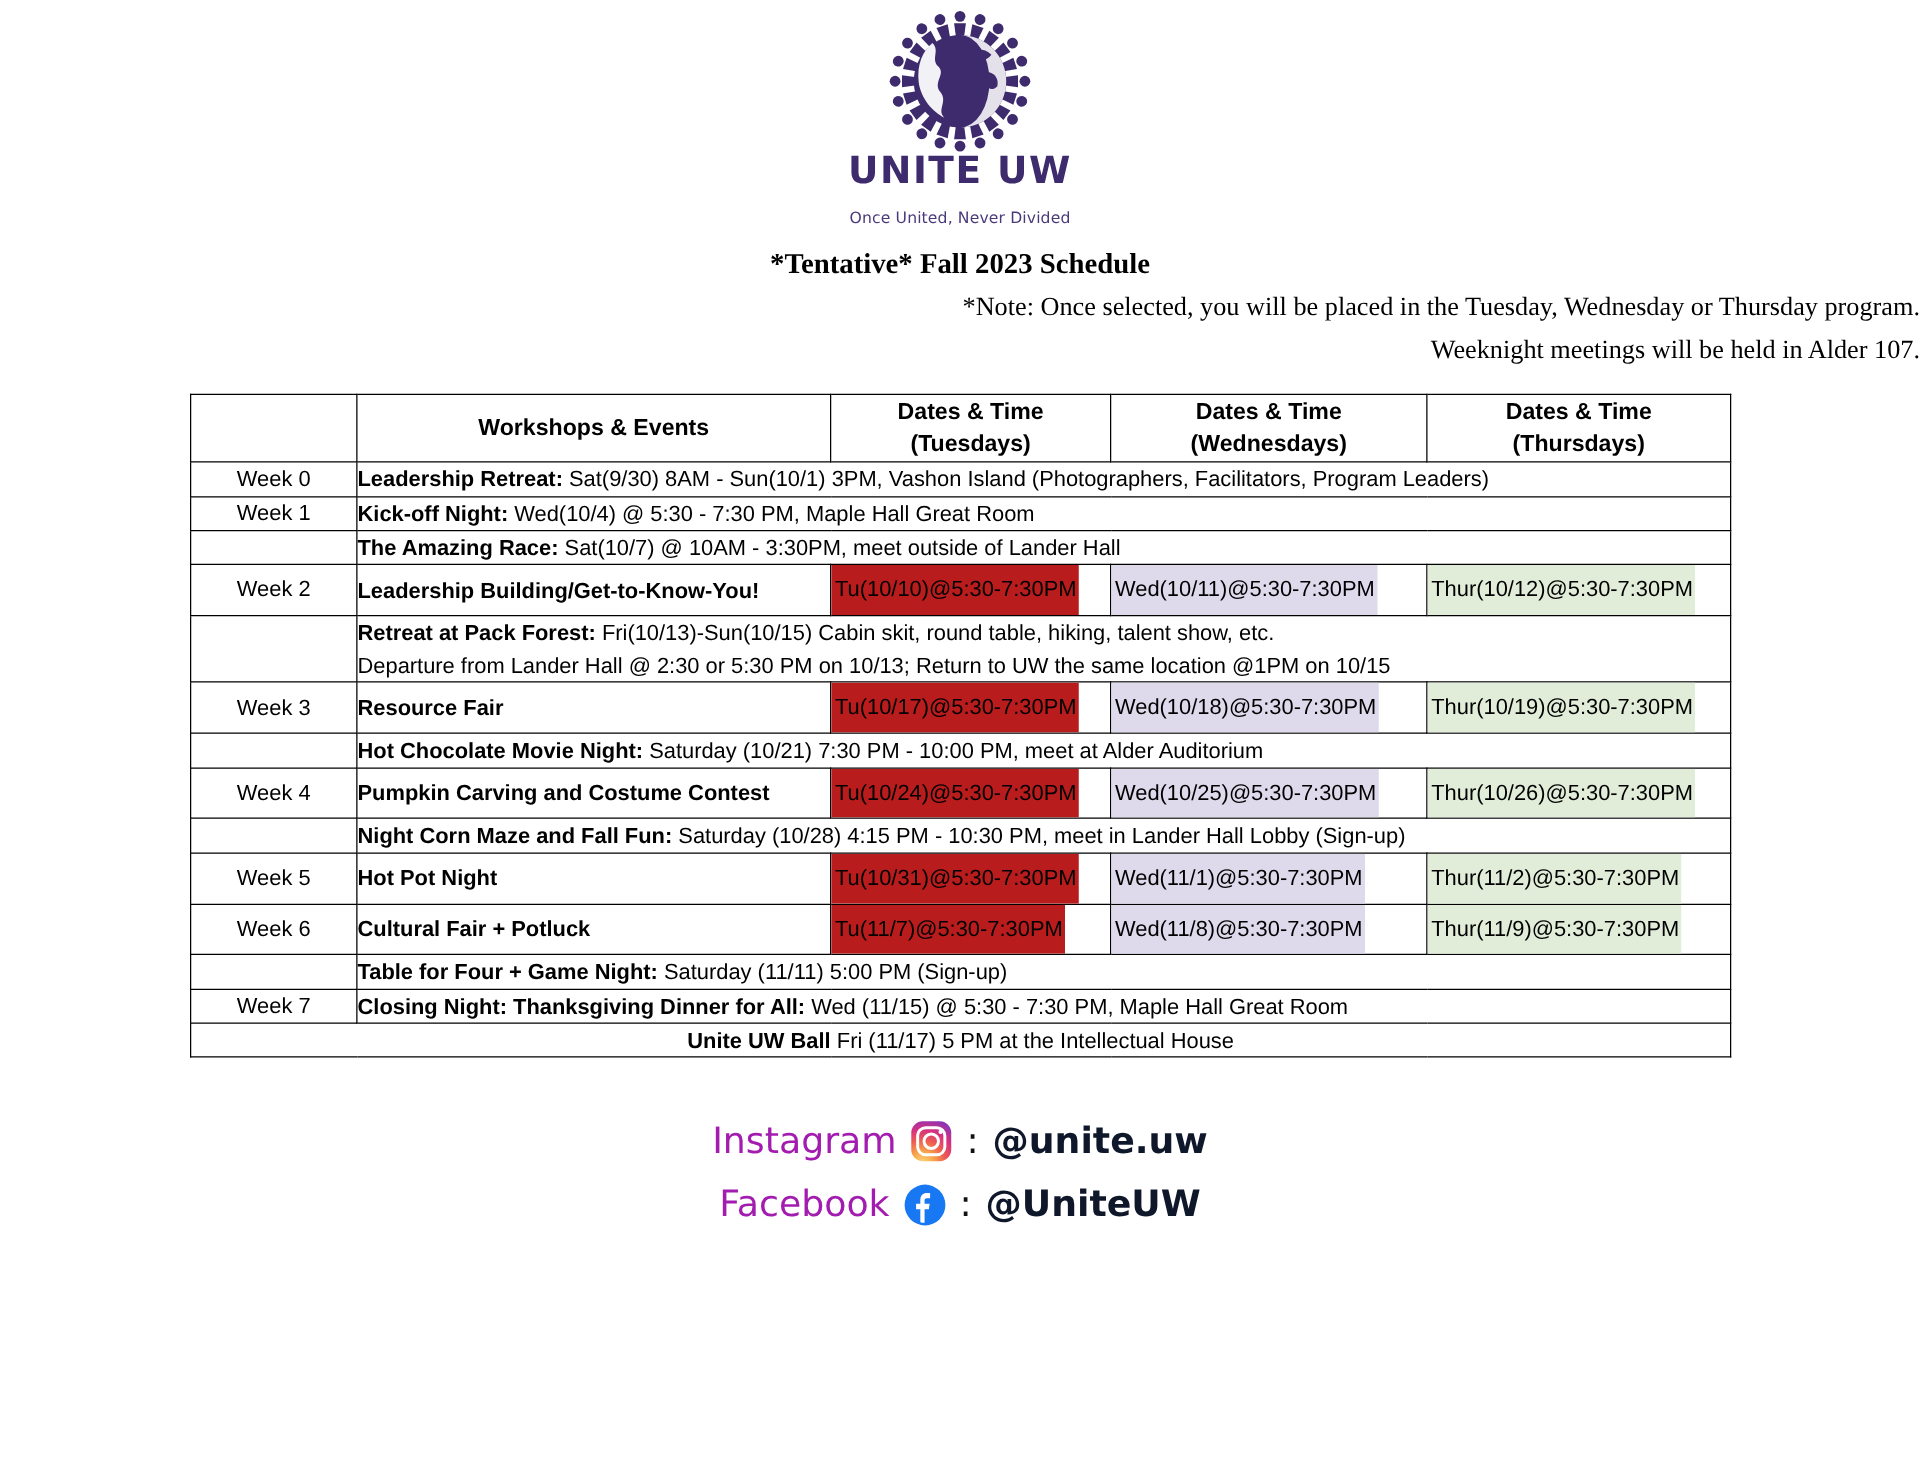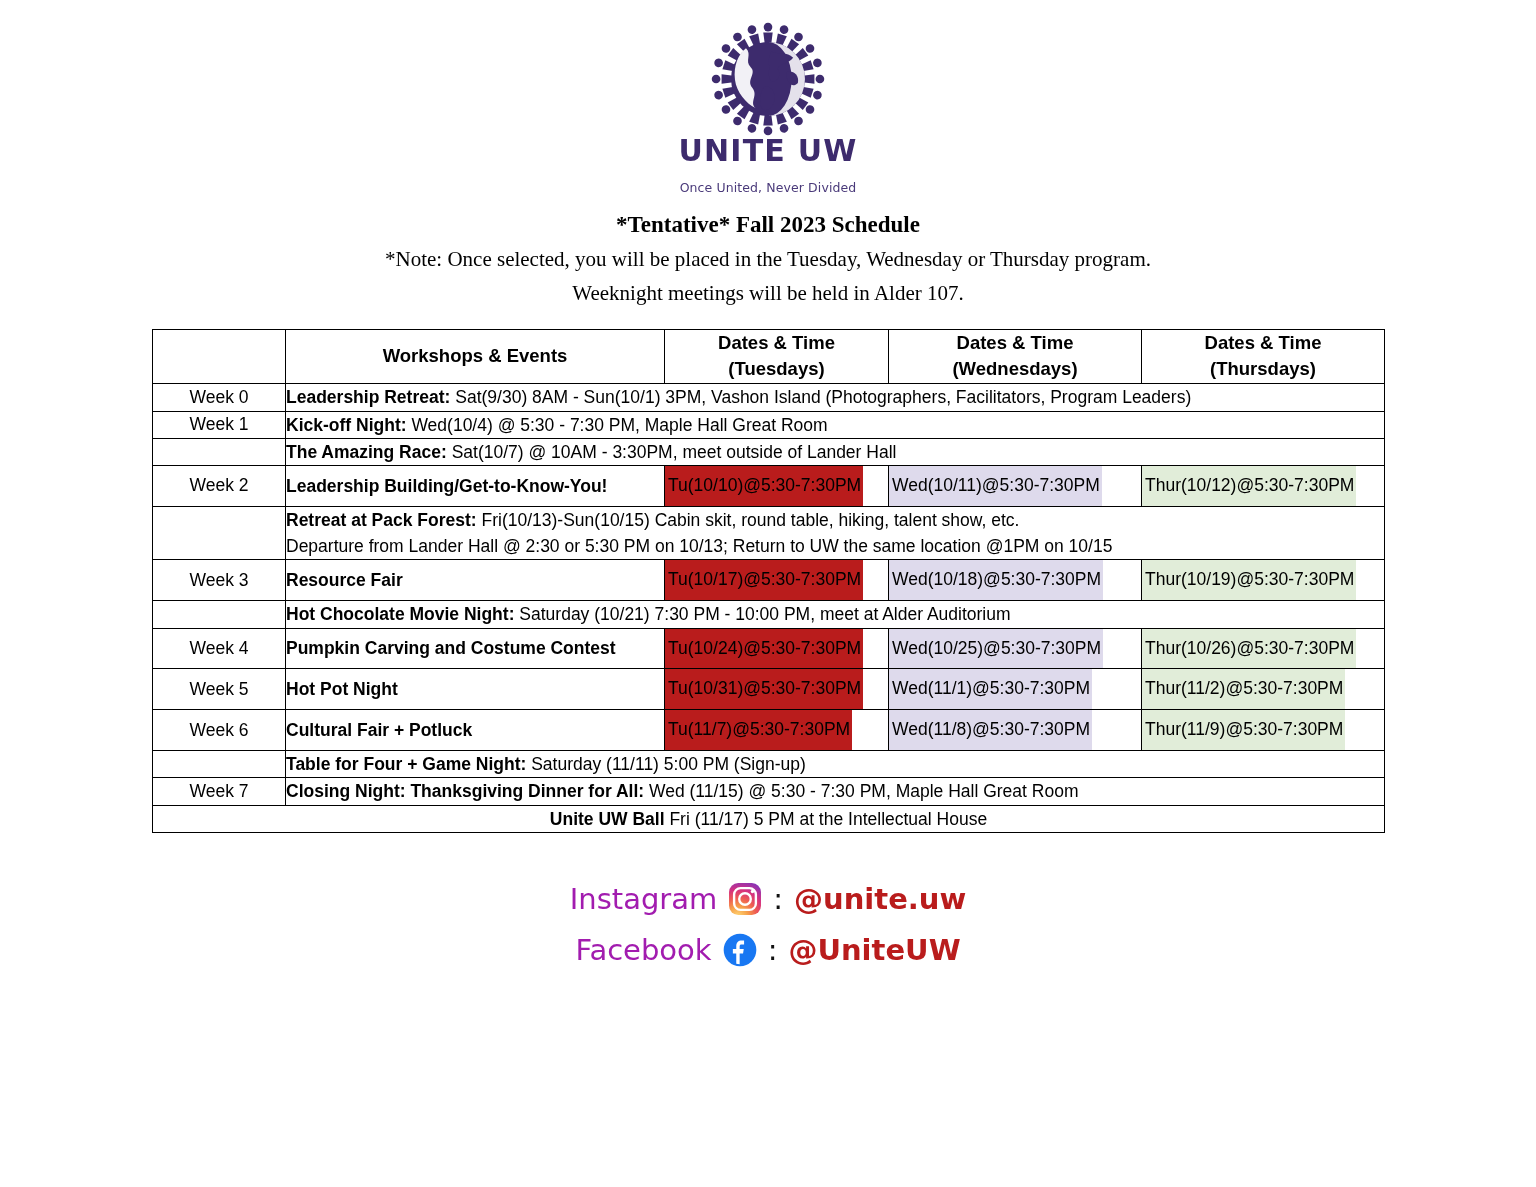--- a/index.html
+++ b/index.html
@@ -15,21 +15,21 @@
     overflow: hidden;
     position: relative;
   }
 
   
   .logo-wrap {
     width: 100%;
     display: flex;
     flex-direction: column;
     align-items: center;
-    padding-top: 20px;
+    padding-top: 6px;
   }
   .logo-mark {
     width: 160px;
     height: 118px;
     display: block;
   }
   .logo-word {
     font-family: "DejaVu Sans", sans-serif;
     font-weight: bold;
     font-size: 30px;
@@ -54,20 +54,21 @@
   }
   .doc-title {
     font-size: 23px;
     font-weight: bold;
     line-height: 1.25;
   }
   .doc-note {
     font-size: 21px;
     line-height: 1.45;
     margin-top: 4px;
+    text-align: right;
   }
 
   
   .table-wrap {
     margin: 20px auto 0 auto;
     width: 1232px;
   }
   table.schedule {
     border-collapse: collapse;
     width: 100%;
@@ -139,21 +140,21 @@
     display: flex;
     align-items: center;
     justify-content: center;
     gap: 11px;
     font-size: 29px;
     line-height: 1.55;
     margin-bottom: 6px;
   }
   .social-label { font-weight: normal; color: #a21caf; }
   .social-sep   { color: #111; font-weight: normal; }
-  .social-handle{ font-weight: bold; color: #b91c1c; }
+  .social-handle{ font-weight: bold; color: #0f172a; }
   .ico { width: 34px; height: 34px; display: inline-block; flex: 0 0 auto; }
 </style>
 </head>
 <body>
 
 <div class="logo-wrap">
   <svg class="logo-mark" viewBox="0 0 200 150">
     <g fill="#3D2B6D">
 
       <g id="ppl">
@@ -334,20 +335,26 @@
           </td>
         </tr>
         <tr>
           <td class="week">Week 4</td>
           <td class="evt"><b>Pumpkin Carving and Costume Contest</b></td>
           <td class="slot"><span class="chip tue">Tu(10/24)@5:30-7:30PM</span></td>
           <td class="slot"><span class="chip wed">Wed(10/25)@5:30-7:30PM</span></td>
           <td class="slot"><span class="chip thu">Thur(10/26)@5:30-7:30PM</span></td>
         </tr>
         <tr>
+          <td class="week"></td>
+          <td class="full" colspan="4">
+            <div><b>Night Corn Maze and Fall Fun:</b><span> Saturday (10/28) 4:15 PM - 10:30 PM, meet in Lander Hall Lobby (Sign-up)</span></div>
+          </td>
+        </tr>
+        <tr>
           <td class="week">Week 5</td>
           <td class="evt"><b>Hot Pot Night</b></td>
           <td class="slot"><span class="chip tue">Tu(10/31)@5:30-7:30PM</span></td>
           <td class="slot"><span class="chip wed">Wed(11/1)@5:30-7:30PM</span></td>
           <td class="slot"><span class="chip thu">Thur(11/2)@5:30-7:30PM</span></td>
         </tr>
         <tr>
           <td class="week">Week 6</td>
           <td class="evt"><b>Cultural Fair + Potluck</b></td>
           <td class="slot"><span class="chip tue">Tu(11/7)@5:30-7:30PM</span></td>

